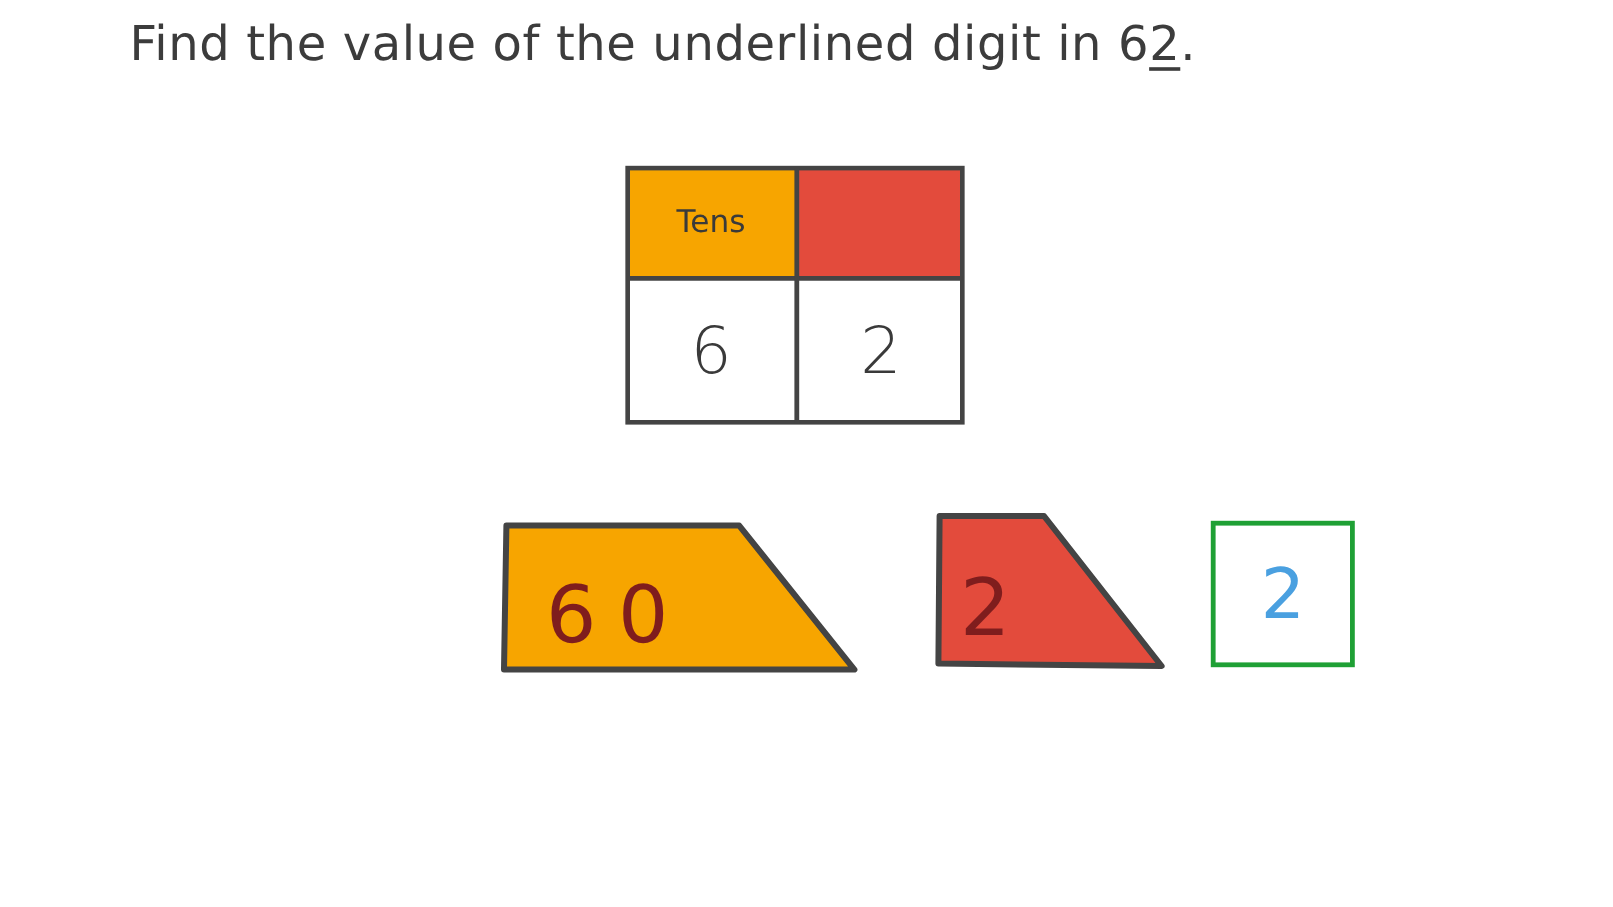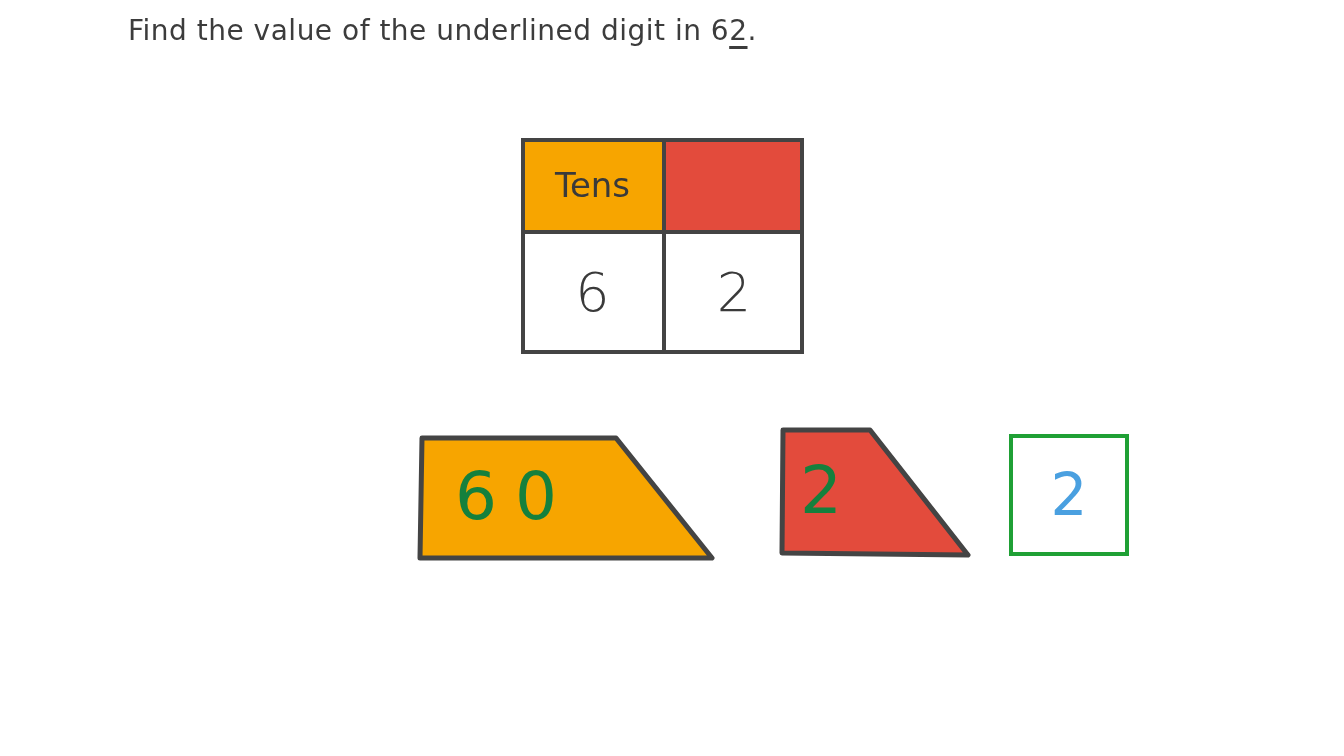--- a/index.html
+++ b/index.html
@@ -1,27 +1,27 @@
 <!DOCTYPE html>
 <html><head>
   <meta charset="utf-8">
   <style>
     html, body { margin: 0; padding: 0; background: #ffffff; }
     body { width: 1344px; height: 756px; position: relative; overflow: hidden;
            font-family: "DejaVu Sans", sans-serif; color: #3d3d3d; }
-    .question { position: absolute; left: 128px; top: 14px; font-size: 28px; letter-spacing: 0.5px;
+    .question { position: absolute; left: 108px; top: 14px; font-size: 40px; letter-spacing: 0.5px;
                 color: #3c3c3c; white-space: nowrap; }
     .question .num { display: inline; }
     .question .ul { text-decoration: underline; text-decoration-thickness: 3px; text-underline-offset: 6px; }
     .pv-table { position: absolute; left: 521px; top: 138px; width: 283px; height: 216px; }
     .pv-table .cell { position: absolute; box-sizing: border-box; display: flex; align-items: center; justify-content: center; }
-    .hd { font-size: 34px; color: #3a3a3a; }
+    .hd { font-size: 26px; color: #3a3a3a; }
     .dg { font-size: 54px; color: #3a3a3a; font-weight: 300; }
     .shape { position: absolute; }
-    .shape-label { position: absolute; font-size: 66px; color: #15803d; }
+    .shape-label { position: absolute; font-size: 66px; color: #7f1d1d; margin-top: 16px; }
     .answer-box { position: absolute; left: 1009px; top: 434px; width: 120px; height: 122px;
                   box-sizing: border-box; border: 4px solid #1fa035; display: flex; align-items: center; justify-content: center; }
     .answer-box span { font-size: 58px; color: #4aa0e0; }
   </style>
 </head>
 <body>
 
 <div class="question">
   <span>Find the value of the underlined digit in </span><span class="num">6</span><span class="num ul">2</span><span>.</span>
 </div>

